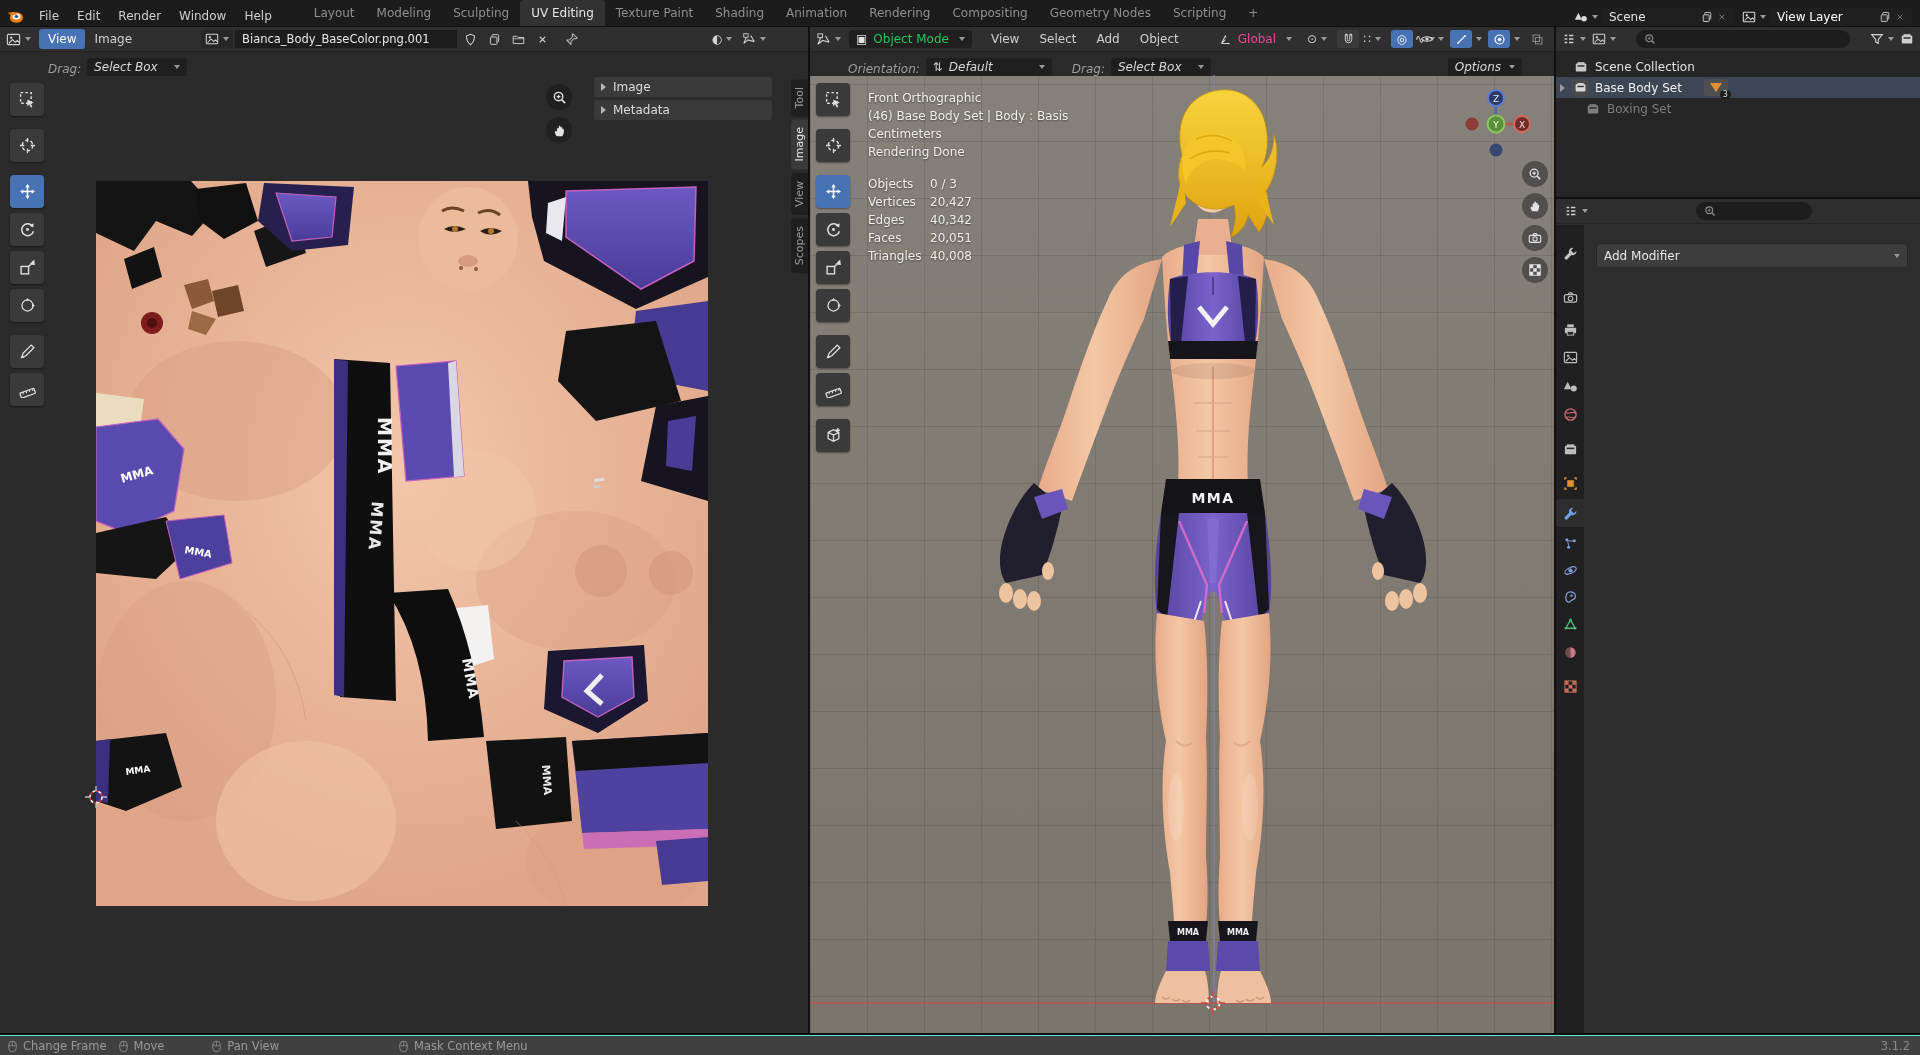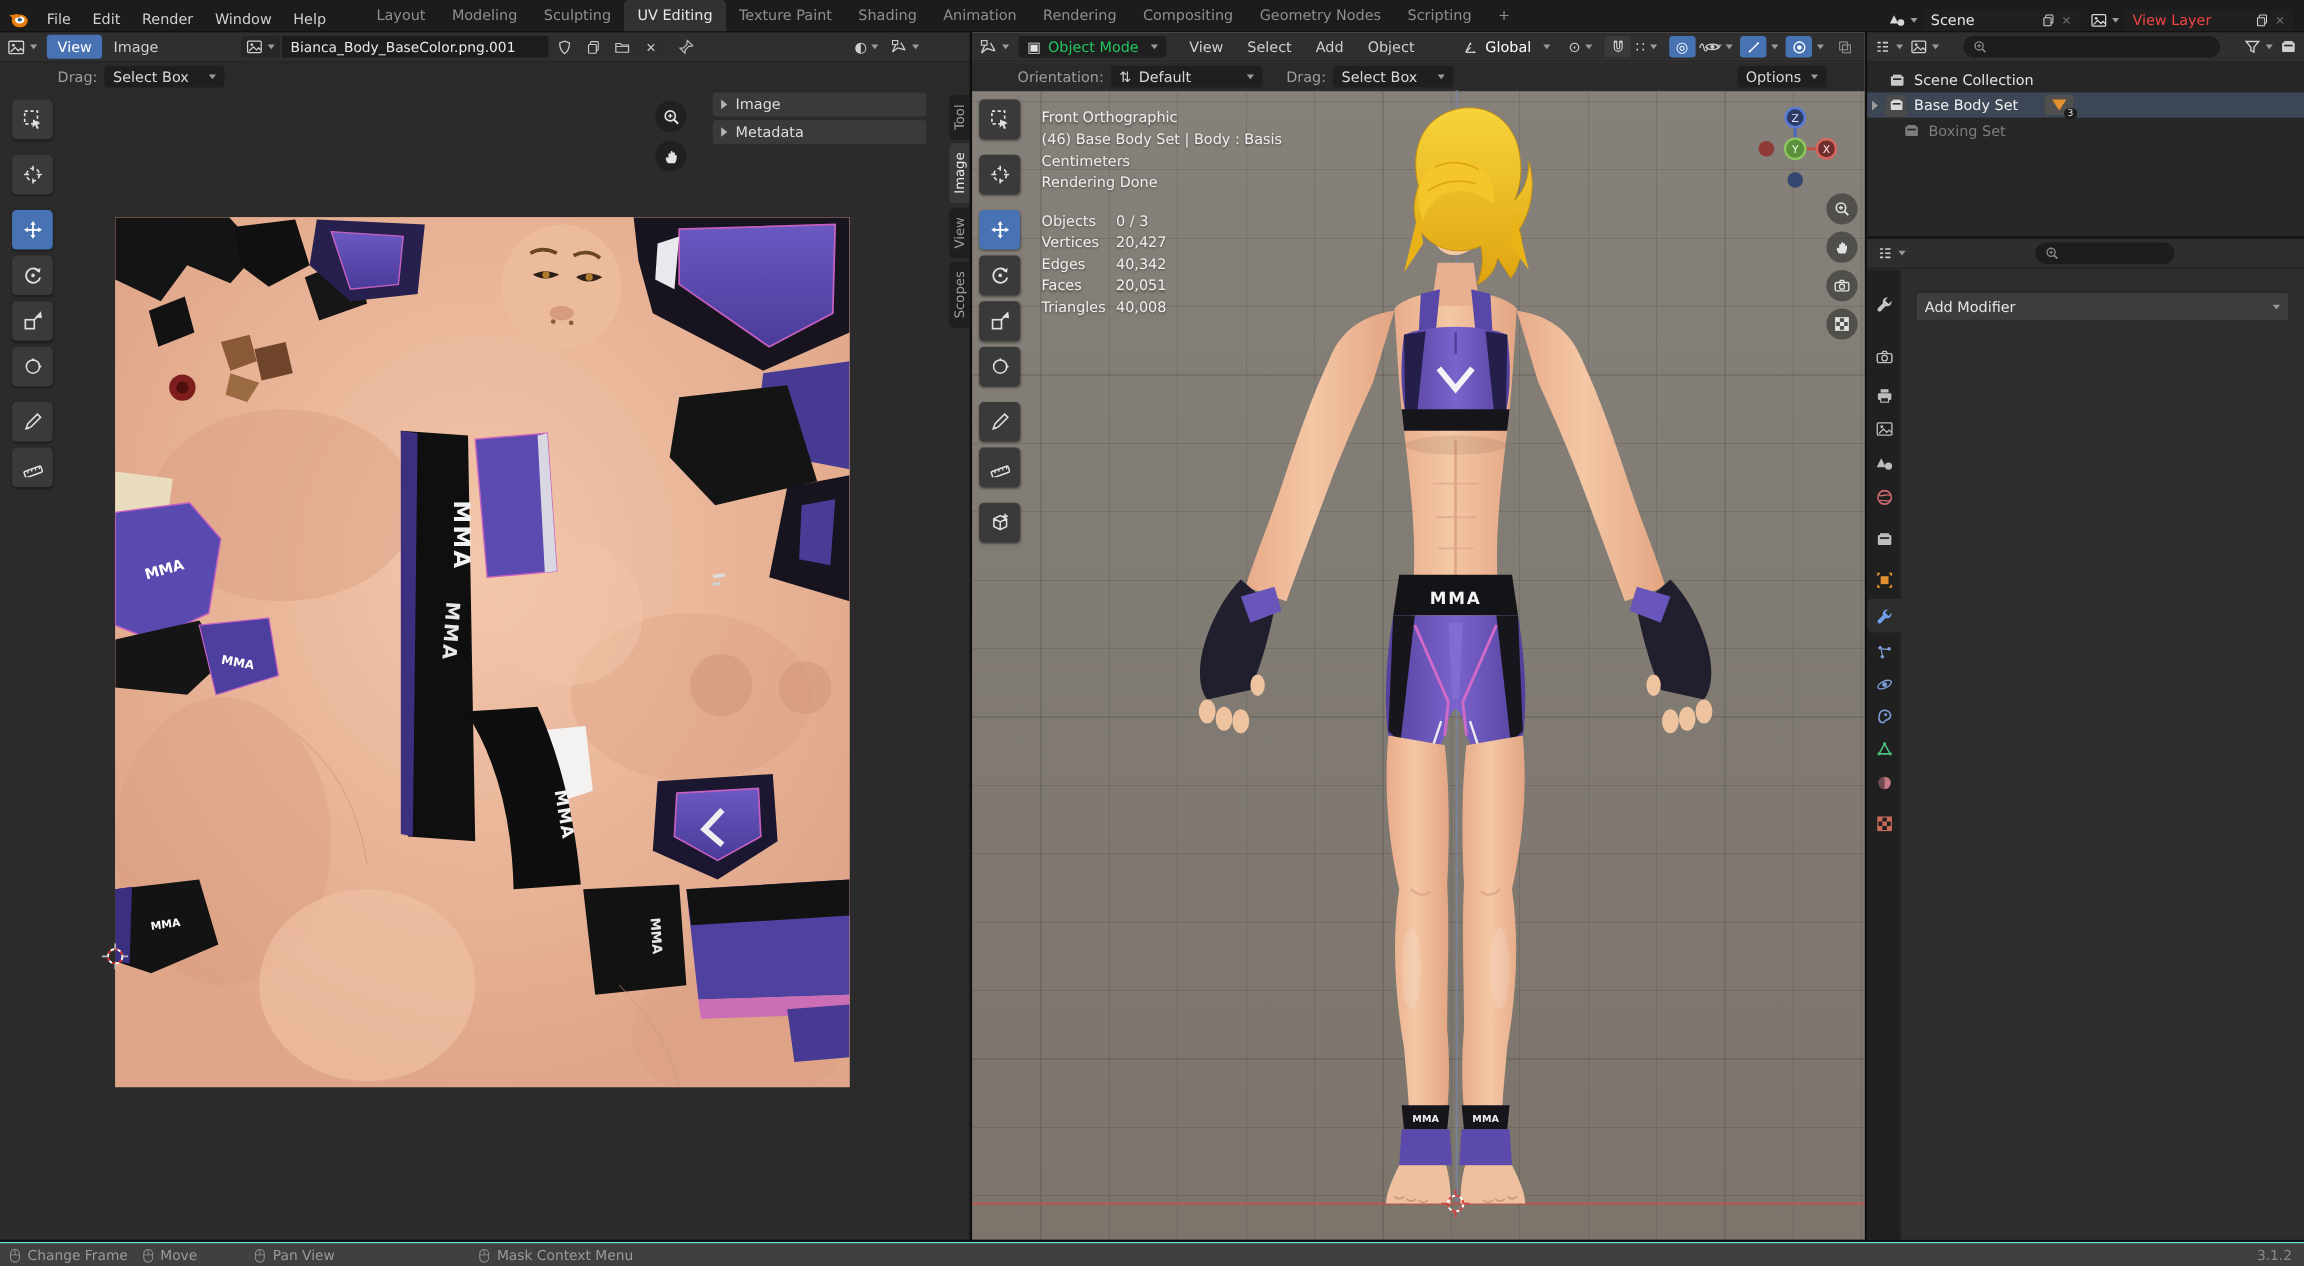--- a/index.html
+++ b/index.html
@@ -11,21 +11,21 @@
   .tri-r{display:inline-block;width:0;height:0;border-top:4px solid transparent;border-bottom:4px solid transparent;border-left:5px solid #b5b5b5;}
   .dd{background:#1f1f1f;border-radius:3px;height:18px;display:flex;align-items:center;padding:0 7px;color:#d8d8d8;}
   .menuitem{padding:0 9px;height:20px;display:flex;align-items:center;color:#cfcfcf;border-radius:3px;}
   .tab{padding:0 11px;height:26px;display:flex;align-items:center;color:#8f8f8f;}
   .tab.active{background:#323232;color:#e6e6e6;border-radius:4px 4px 0 0;}
   .toolbtn{width:34px;height:33px;background:#3a3a3a;border-radius:4px;display:flex;align-items:center;justify-content:center;box-shadow:0 1px 2px rgba(0,0,0,.4);color:#dfdfdf;}
   .toolbtn.active{background:#4772b3;color:#fff;}
   .toolcol{display:flex;flex-direction:column;gap:5px;}
   .floatbtn{width:26px;height:26px;border-radius:13px;background:rgba(30,30,30,.85);display:flex;align-items:center;justify-content:center;color:#e2e2e2;}
   .hdr{background:#2f2f2f;height:24px;display:flex;align-items:center;border-bottom:1px solid #242424;}
-  .hdr2{background:#2a2a2a;height:24px;display:flex;align-items:center;}
+  .hdr2{background:#2a2a2a;height:24px;display:flex;align-items:flex-end;font-style:italic;}
   .vtab{writing-mode:vertical-rl;transform:rotate(180deg);font-size:11px;color:#9c9c9c;background:#1f1f1f;border-radius:0 4px 4px 0;padding:8px 2px;display:flex;align-items:center;justify-content:center;}
   .vtab.active{background:#3a3a3a;color:#e8e8e8;}
   .panelrow{background:#3a3a3a;border-radius:3px;height:20px;display:flex;align-items:center;padding:0 7px;color:#dcdcdc;margin-bottom:3px;}
   .search{background:#1d1d1d;border-radius:9px;height:18px;display:flex;align-items:center;padding:0 8px;color:#777;}
   .olrow{height:21px;display:flex;align-items:center;font-size:12px;}
   .ptab{position:absolute;left:0;width:28px;height:28px;display:flex;align-items:center;justify-content:center;}
   .ptab.active{background:#2d2d2d;border-radius:4px 0 0 4px;}
   .ico{display:inline-flex;align-items:center;justify-content:center;}
   .stat-label{display:inline-block;width:62px;}
   svg text{font-family:"DejaVu Sans",sans-serif;}
@@ -272,21 +272,21 @@
         </div>
       </div>
       <div class="row" style="gap:4px;">
         <span class="ico" style="color:#d8d8d8">
             <svg width="14" height="14">
               <use href="#i-image"></use>
             </svg>
             <span class="car"></span>
           </span>
         <div class="dd" style="width:128px;justify-content:space-between;">
-          <span style="color:#ef4444;">View Layer</span>
+          <span style="color:#ffffff;">View Layer</span>
           <span class="row" style="gap:4px;">
             <span class="ico" style="color:#cfcfcf">
                 <svg width="12" height="12">
                   <use href="#i-copy"></use>
                 </svg>
               </span>
             <span class="ico" style="color:#6f6f6f">
                 <svg width="10" height="10">
                   <use href="#i-x"></use>
                 </svg>
@@ -666,21 +666,21 @@
       <div class="menuitem" style="margin-left:8px;">View</div>
       <div class="menuitem">Select</div>
       <div class="menuitem">Add</div>
       <div class="menuitem">Object</div>
       <div class="dd" style="margin-left:22px;gap:6px;background:transparent;">
         <span class="ico" style="color:#cfcfcf;">
             <svg width="13" height="13">
               <use href="#i-axes"></use>
             </svg>
           </span>
-        <span style="color:#ffffff;">Global</span>
+        <span style="color:#ec4899;">Global</span>
           <span class="car"></span>
       </div>
       <span class="ico" style="color:#cfcfcf;margin-left:6px;">⊙<span class="car"></span></span>
       <span class="togg" style="background:#3a3a3a;color:#cfcfcf;margin-left:8px;">
           <svg width="13" height="13">
             <use href="#i-magnet"></use>
           </svg>
         </span>
       <span class="ico" style="color:#cfcfcf;margin-left:2px;">∷<span class="car"></span></span>
       <span class="togg hl-blue" style="margin-left:8px;">◎</span>

